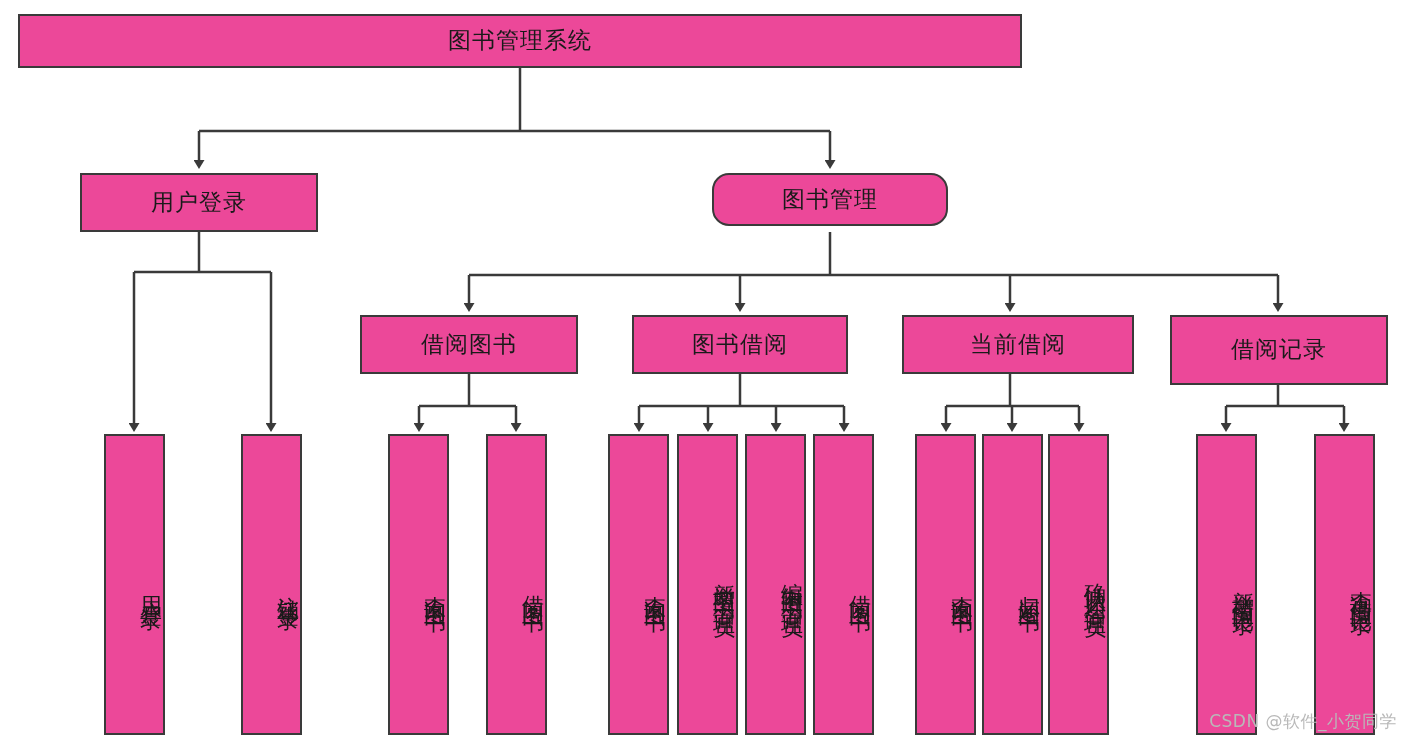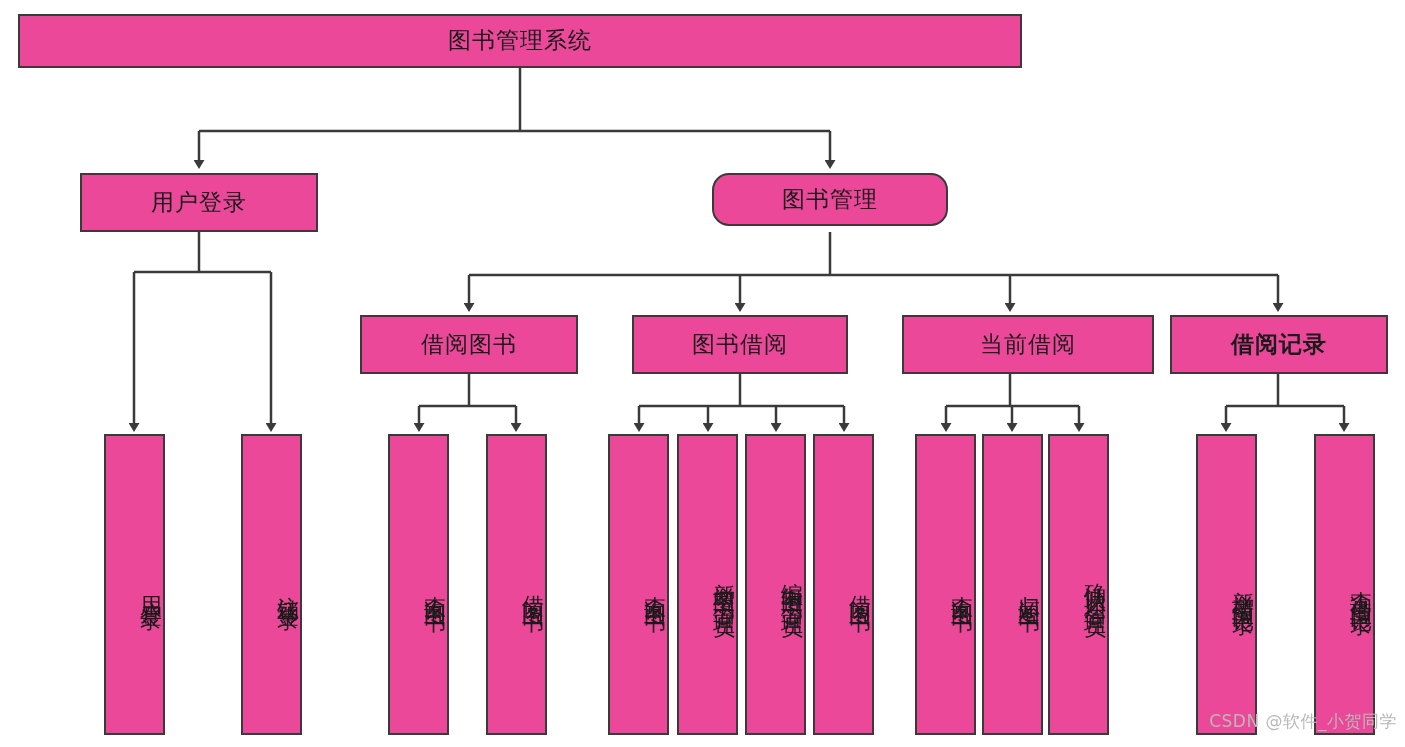--- a/index.html
+++ b/index.html
@@ -133,24 +133,24 @@
   <div class="node horiz" style="left:712px; top:173px; width:236px; height:53px;border-radius:17px;">
     <span>图书管理</span>
   </div>
 
   <div class="node horiz" style="left:360px; top:315px; width:218px; height:59px;">
     <span>借阅图书</span>
   </div>
   <div class="node horiz" style="left:632px; top:315px; width:216px; height:59px;justify-content:center;">
     <span>图书借阅</span>
   </div>
-  <div class="node horiz" style="left:902px; top:315px; width:252px; height:59px;">
+  <div class="node horiz" style="left:902px; top:315px; width:232px; height:59px;">
     <span>当前借阅</span>
   </div>
-  <div class="node horiz" style="left:1170px; top:315px; width:218px; height:59px;font-weight:bold;">
+  <div class="node horiz" style="left:1170px; top:315px; width:218px; height:70px;">
     <span>借阅记录</span>
   </div>
 
   <div class="node vert" style="left:104px; top:434px; width:61px; height:301px;">
     <span>用户登录</span>
   </div>
   <div class="node vert" style="left:241px; top:434px; width:61px; height:301px;">
     <span>注销登录</span>
   </div>
 

